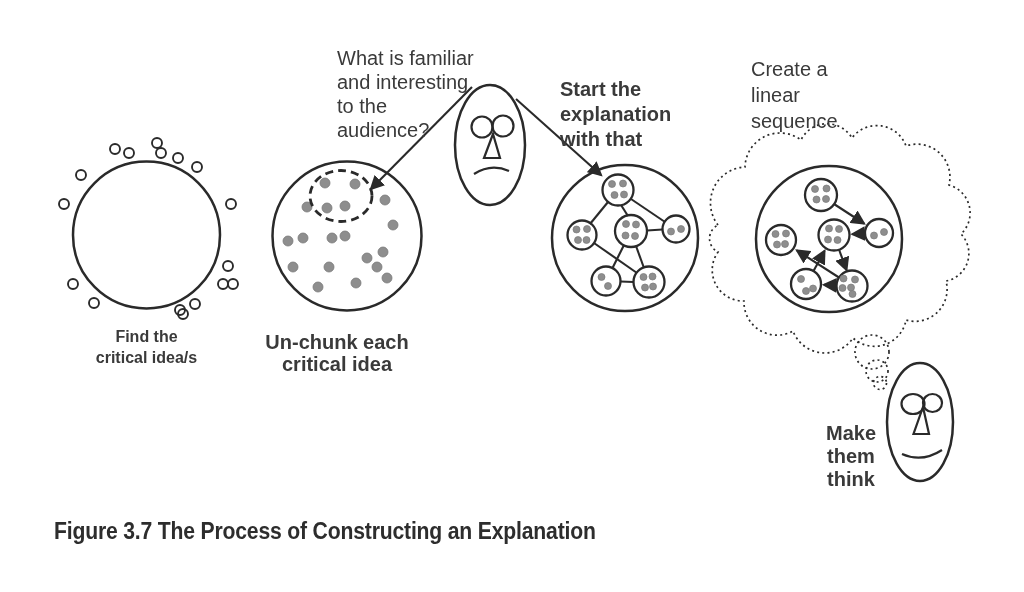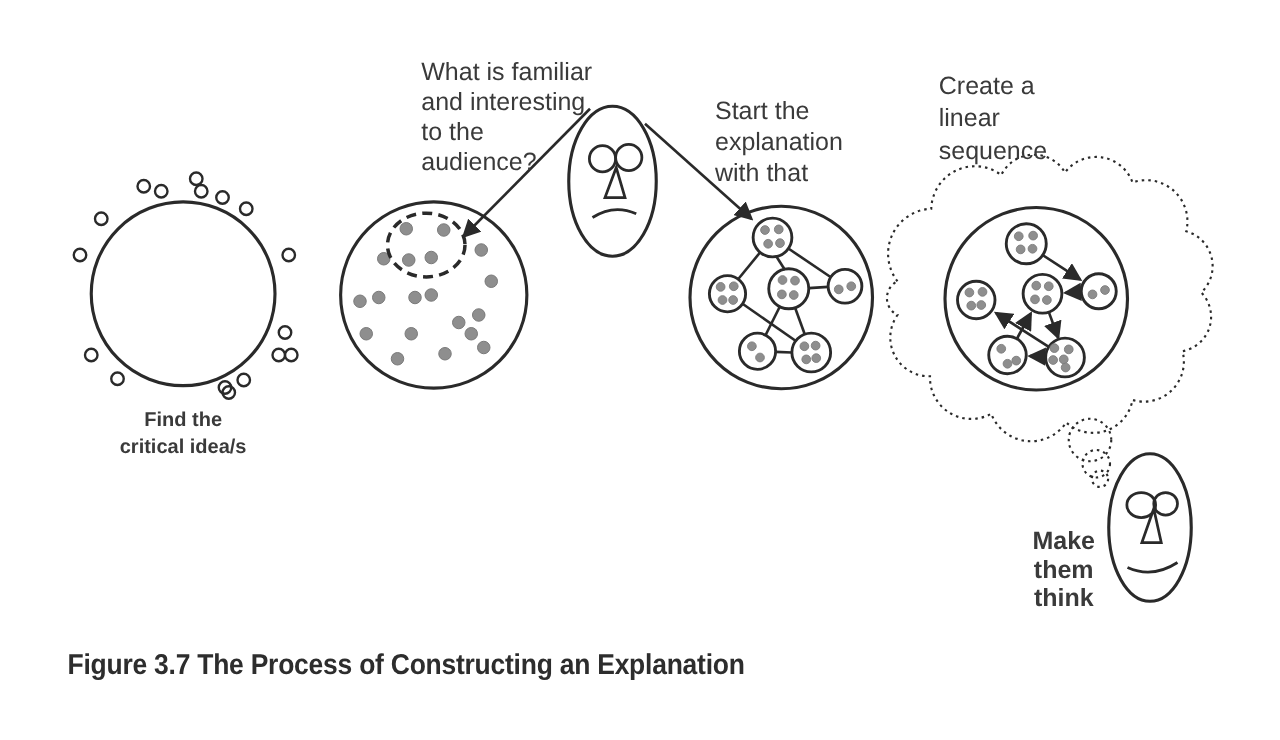--- a/index.html
+++ b/index.html
@@ -4,21 +4,21 @@
 <style>
   html,body{margin:0;padding:0;background:#ffffff;}
   .page{position:relative;width:1024px;height:592px;background:#ffffff;overflow:hidden;
         font-family:"Liberation Sans", sans-serif;}
   .lbl{position:absolute;color:#3a3a3a;font-size:20px;line-height:23px;
        white-space:pre-line;}
   .lbl.center{text-align:center;font-weight:bold;}
   #lbl-find{left:66px;top:326px;width:161px;font-size:16px;line-height:21px;}
   #lbl-unchunk{left:252px;top:331px;width:170px;line-height:22px;}
   #lbl-familiar{left:337px;top:46px;line-height:24px;}
-  #lbl-start{left:572px;top:77px;line-height:25px;}
+  #lbl-start{left:560px;top:77px;line-height:25px;font-weight:bold;}
   #lbl-create{left:751px;top:56px;line-height:26px;}
   #lbl-make{left:812px;top:398px;width:78px;line-height:23px;margin-top:24px;}
   #caption{position:absolute;left:54px;top:518px;color:#2d2d2d;font-size:23px;
            font-weight:700;transform:scaleX(0.92);transform-origin:0 0;
            letter-spacing:-0.2px;white-space:nowrap;}
   svg{position:absolute;left:0;top:0;}
   .stroke{fill:none;stroke:#2a2a2a;}
 </style>
 </head>
 <body>
@@ -195,20 +195,22 @@
     <ellipse class="stroke" cx="920" cy="422" rx="33" ry="59" stroke-width="2.5"></ellipse>
     <ellipse class="stroke" cx="913" cy="404" rx="11.5" ry="10" stroke-width="2.2"></ellipse>
     <ellipse class="stroke" cx="932.5" cy="403" rx="9.5" ry="9" stroke-width="2.2"></ellipse>
     <polygon class="stroke" points="923,407 913.5,434 929,434" stroke-width="2.2"></polygon>
     <path class="stroke" d="M902,454 Q922,463 942,450" stroke-width="2.2"></path>
   </g>
 </svg>
 
   <div class="lbl center" id="lbl-find">Find the
 critical idea/s</div>
+  <div class="lbl center" id="lbl-unchunk">Un-chunk each
+critical idea</div>
   <div class="lbl" id="lbl-familiar">What is familiar
 and interesting
 to the
 audience?</div>
   <div class="lbl" id="lbl-start">Start the
 explanation
 with that</div>
   <div class="lbl" id="lbl-create">Create a
 linear
 sequence</div>

